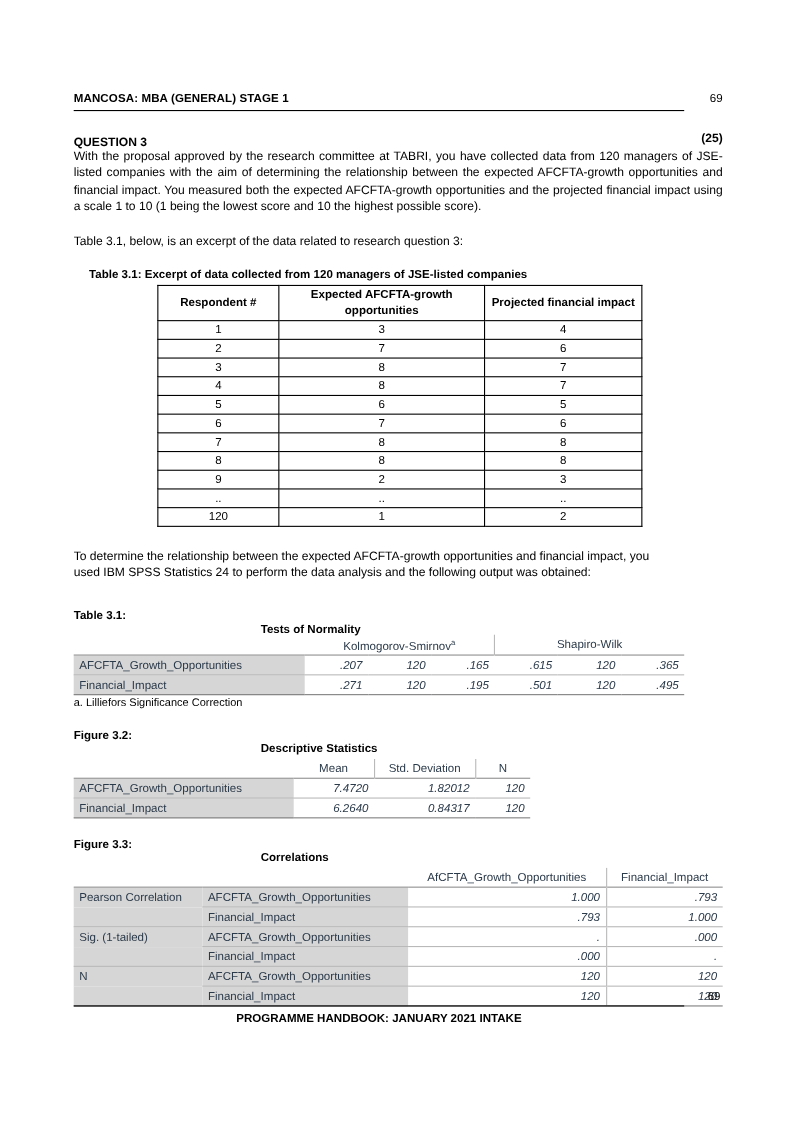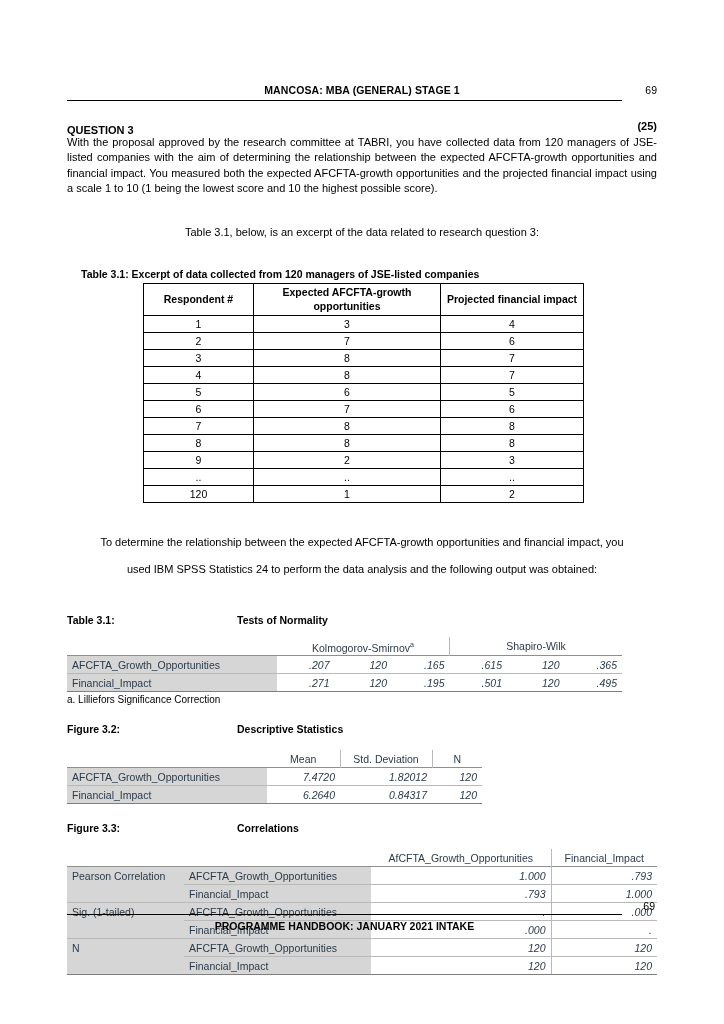--- a/index.html
+++ b/index.html
@@ -31,21 +31,20 @@
   
   .runhead {
     position: relative;
     height: 22px;
     margin-top: 84px;
   }
   .runhead-title {
     position: absolute;
     left: 0; right: 0;
     top: 0;
-    text-align: center;
     font-size: 10.5px;
     font-weight: bold;
     letter-spacing: .1px;
   }
   .runhead-page {
     position: absolute;
     right: 0;
     top: 0;
     font-size: 10.5px;
   }
@@ -75,24 +74,23 @@
     font-weight: bold;
   }
   p.just {
     margin: 0;
     font-size: 11px;
     line-height: 15.4px;
     text-align: justify;
     text-justify: inter-word;
   }
   p.plain {
-    margin: 12px;
+    margin: 0;
     font-size: 11px;
     line-height: 15.4px;
-    text-align: center;
   }
   .ital { }
   .gap-14 { height: 14px; }
   .gap-16 { height: 16px; }
   .gap-10 { height: 10px; }
   .gap-20 { height: 20px; }
 
   
   .tbl-caption {
     font-size: 10.5px;
@@ -129,21 +127,21 @@
     position: relative;
     height: 15px;
   }
   .spss-figno {
     font-size: 10.5px;
     font-weight: bold;
   }
   .spss-title {
     position: absolute;
     left: 170px;
-    top: 4px;
+    top: 16px;
     font-size: 10.5px;
     font-weight: bold;
     text-align: right;
   }
 
   table.spss {
     border-collapse: collapse;
     font-size: 10.5px;
     color: #2b3a4a;
     table-layout: fixed;

